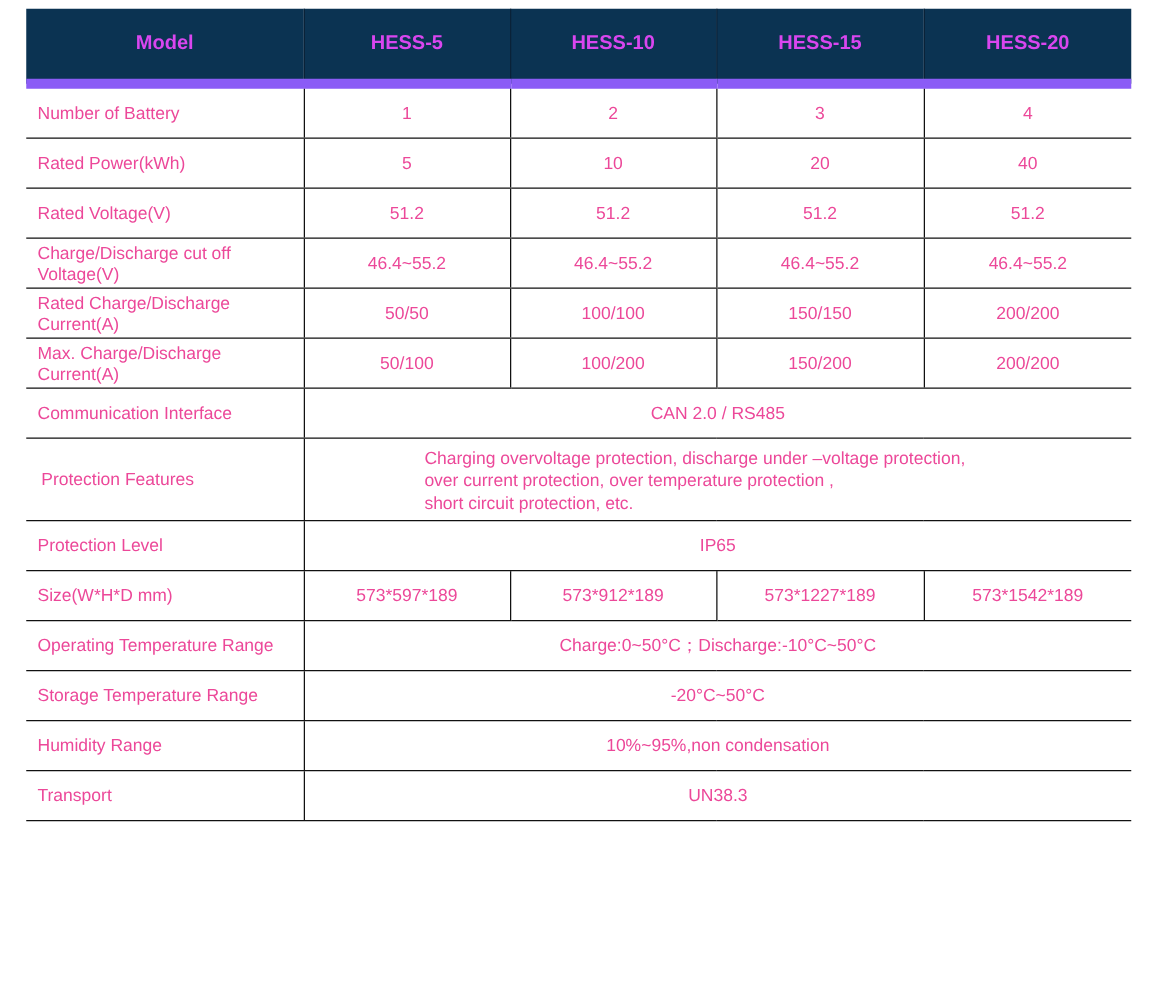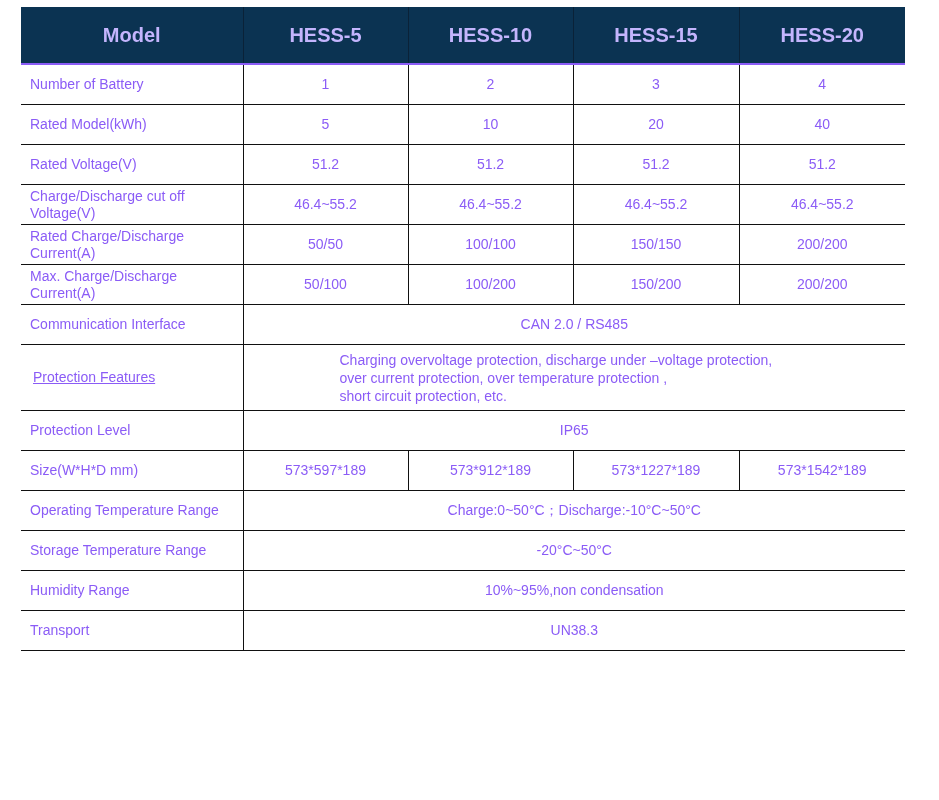--- a/index.html
+++ b/index.html
@@ -8,31 +8,31 @@
     position:absolute; left:21px; top:7px; width:884px;
     border-collapse:collapse; table-layout:fixed;
     font-size:14px;
   }
   table.spec col.c0 { width:222px; }
   table.spec col.c1 { width:165px; }
   table.spec col.c2 { width:165px; }
   table.spec col.c3 { width:166px; }
   table.spec col.c4 { width:166px; }
   thead th {
-    background:#0b3352; color:#c4b5fd; font-weight:bold; font-size:20px;
+    background:#0b3352; color:#d946ef; font-weight:bold; font-size:16px;
     height:56px; padding:0; text-align:center;
-    border-left:1px solid #0a2238; border-bottom:2px solid #8b5cf6;
+    border-left:1px solid #0a2238; border-bottom:8px solid #8b5cf6;
   }
   thead th:first-child { border-left:none; }
   tbody td {
     border-bottom:1.5px solid #111; border-left:1px solid #111;
-    text-align:center; padding:0; height:39px; line-height:17px; color:#8b5cf6;
+    text-align:center; padding:0; height:39px; line-height:17px; color:#ec4899;
   }
   tbody td.label { border-left:none; text-align:left; padding-left:9px; }
-  tbody tr.tall td { height:65px;text-decoration:underline; }
+  tbody tr.tall td { height:65px; }
   .features { text-align:left; display:inline-block; line-height:18px; }
   .features-cell { padding-left:96px !important; text-align:left !important; }
   .label-indent { padding-left:12px !important; }
 </style>
 </head>
 <body>
 
 <table class="spec">
   <colgroup>
       <col class="c0">
@@ -52,21 +52,21 @@
   </thead>
   <tbody>
     <tr>
       <td class="label">Number of Battery</td>
       <td>1</td>
       <td>2</td>
       <td>3</td>
       <td>4</td>
     </tr>
     <tr>
-      <td class="label">Rated Model(kWh)</td>
+      <td class="label">Rated Power(kWh)</td>
       <td>5</td>
       <td>10</td>
       <td>20</td>
       <td>40</td>
     </tr>
     <tr>
       <td class="label">Rated Voltage(V)</td>
       <td>51.2</td>
       <td>51.2</td>
       <td>51.2</td>

